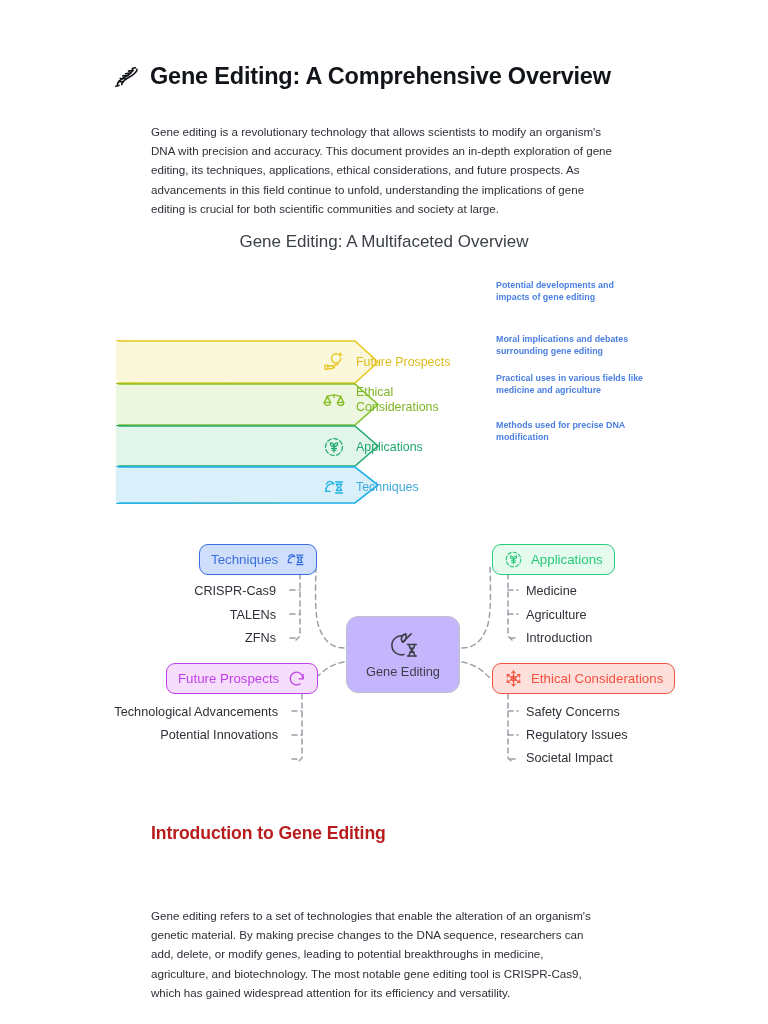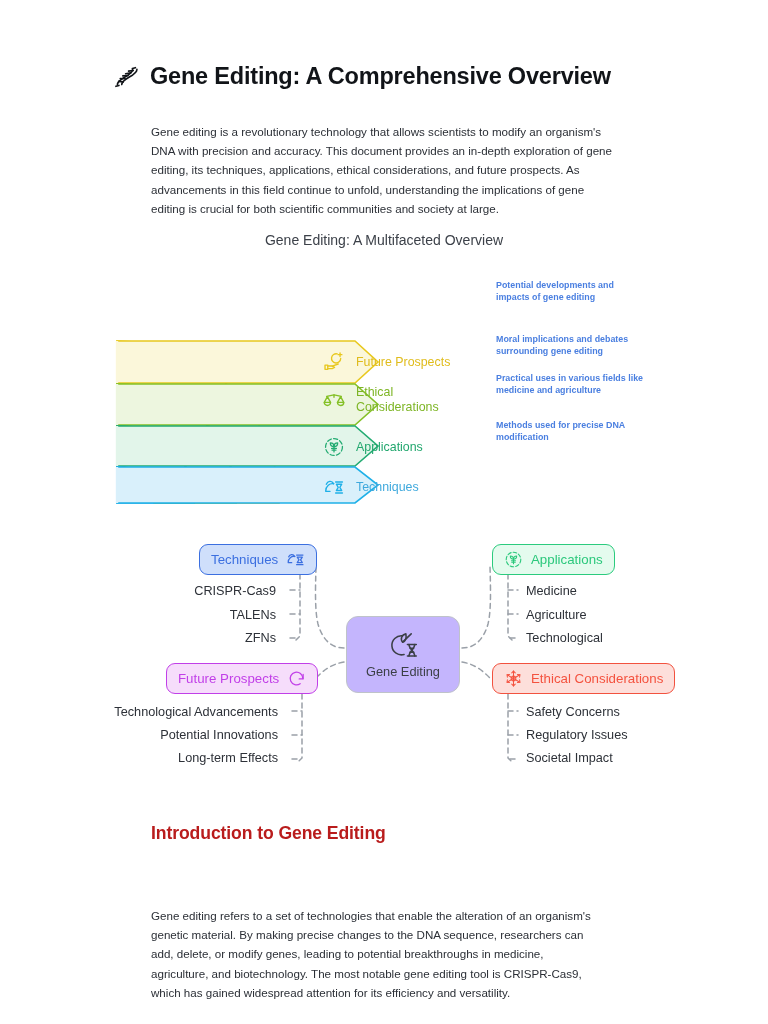--- a/index.html
+++ b/index.html
@@ -25,21 +25,21 @@
 
   
   .intro-para {
     position: absolute; left: 151px; top: 122px; width: 468px;
     font-size: 11.6px; line-height: 19.2px; color: #2b2f36;
   }
 
   
   .arc-title {
     position: absolute; left: 0; top: 232px; width: 768px;
-    text-align: center; font-size: 14px; color: #3c4149; font-weight: 400;
+    text-align: center; font-size: 17px; color: #3c4149; font-weight: 400;
   }
   .arc-wrap { position: absolute; left: 0; top: 258px; width: 768px; height: 255px; }
   .arc-svg { position: absolute; left: 0; top: 0; }
 
   .band-label {
     position: absolute; display: flex; align-items: center; gap: 11px;
     font-size: 12.4px; line-height: 15px; font-weight: 400;
   }
   .band-label .bi { width: 22px; height: 22px; flex: 0 0 22px; }
   .band-desc {
@@ -269,32 +269,31 @@
       <circle cx="12" cy="12" r="9.2" stroke-dasharray="4.5 2.6"></circle>
       <path d="M12 17.4 L 12 10.4"></path>
       <path d="M12 11.6 C 9 11.6 8 9.6 8 7.6 C 10.6 7.6 12 9.2 12 11.6 Z"></path>
       <path d="M12 11.6 C 15 11.6 16 9.6 16 7.6 C 13.4 7.6 12 9.2 12 11.6 Z"></path>
       <path d="M9.4 13.6 L 14.6 13.6 M 9.8 15.4 L 14.2 15.4"></path>
     </svg>
     <span>Applications</span>
   </div>
   <div class="leaf" style="left:526px; top:584px;">Medicine</div>
   <div class="leaf" style="left:526px; top:608px;">Agriculture</div>
-  <div class="leaf" style="left:526px; top:631px;">Technological</div>
+  <div class="leaf" style="left:526px; top:631px;">Introduction</div>
 
   <div class="node" style="left:166px; top:663px; border-color:#c13fe8; background:#f6ddfb; color:#c13fe8;">
     <span>Future Prospects</span>
     <svg class="ni" viewBox="0 0 24 24" fill="none" stroke="#c13fe8" stroke-width="1.6" stroke-linecap="round" stroke-linejoin="round">
       <path d="M20 12 A 8 8 0 1 0 16.6 18.6"></path>
       <path d="M20.4 6.8 L 20.4 12.6 L 15.4 12.6"></path>
     </svg>
   </div>
   <div class="leaf r" style="left:20px; top:705px; width:258px;">Technological Advancements</div>
   <div class="leaf r" style="left:20px; top:728px; width:258px;">Potential Innovations</div>
-  <div class="leaf r" style="left:20px; top:751px; width:258px;">Long-term Effects</div>
 
   <div class="node" style="left:492px; top:663px; border-color:#f2523f; background:#fddfdb; color:#f4523f;">
     <svg class="ni" viewBox="0 0 24 24" fill="none" stroke="#f4523f" stroke-width="1.3" stroke-linecap="round" stroke-linejoin="round">
       <path d="M12 2.6 L 12 21.4 M 3.9 7.3 L 20.1 16.7 M 3.9 16.7 L 20.1 7.3"></path>
       <path d="M12 2.6 L 9.8 5 M 12 2.6 L 14.2 5 M 12 21.4 L 9.8 19 M 12 21.4 L 14.2 19"></path>
       <path d="M3.9 7.3 L 4.3 10.4 M 3.9 7.3 L 7.1 6.9 M 20.1 16.7 L 19.7 13.6 M 20.1 16.7 L 16.9 17.1"></path>
       <path d="M3.9 16.7 L 7.1 17.1 M 3.9 16.7 L 4.3 13.6 M 20.1 7.3 L 16.9 6.9 M 20.1 7.3 L 19.7 10.4"></path>
       <path d="M12 8.6 L 9.2 10.3 L 9.2 13.7 L 12 15.4 L 14.8 13.7 L 14.8 10.3 Z"></path>
     </svg>
     <span>Ethical Considerations</span>

